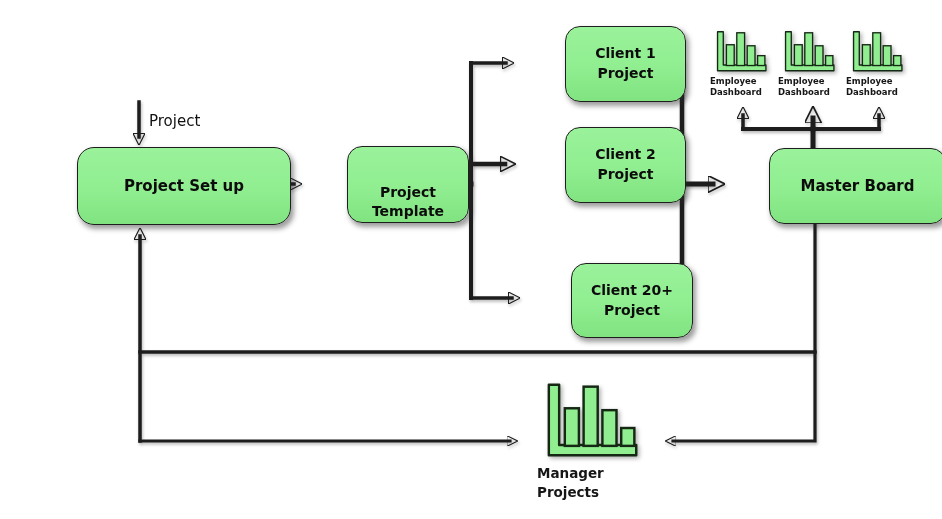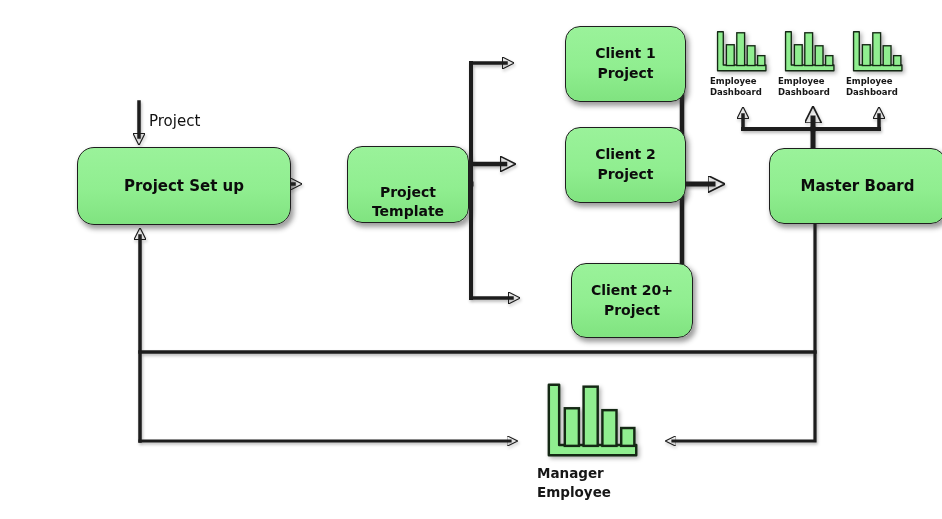--- a/index.html
+++ b/index.html
@@ -146,17 +146,17 @@
         <use href="#barchart"></use>
       </svg>
   </div>
   <div class="icon-label emp-label" style="left:846px;top:76px;width:64px;">Employee Dashboard</div>
 
   <div class="icon-wrap" style="left:546px;top:379px;">
     <svg width="94" height="83">
         <use href="#barchart"></use>
       </svg>
   </div>
-  <div class="icon-label mgr-label" style="left:537px;top:464px;width:112px;">Manager Employee</div>
+  <div class="icon-label mgr-label" style="left:537px;top:464px;width:112px;">Manager Projects</div>
 
   <div class="edge-label" style="left:149px;top:112px;">Project</div>
 
 </div>
 
 </body></html>

